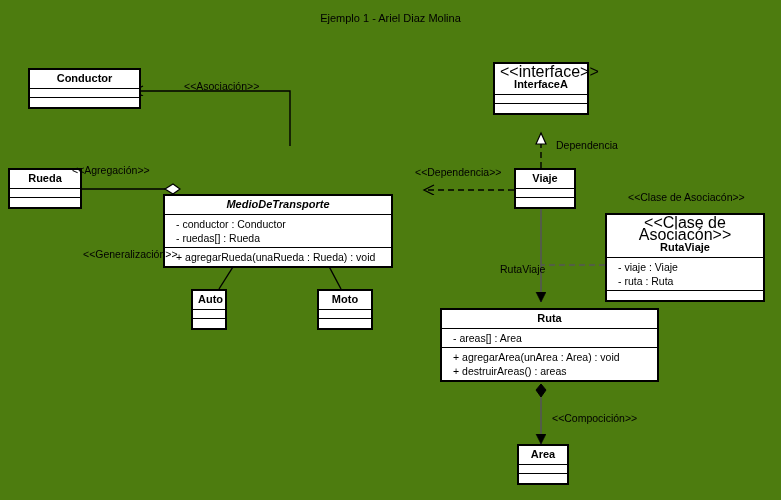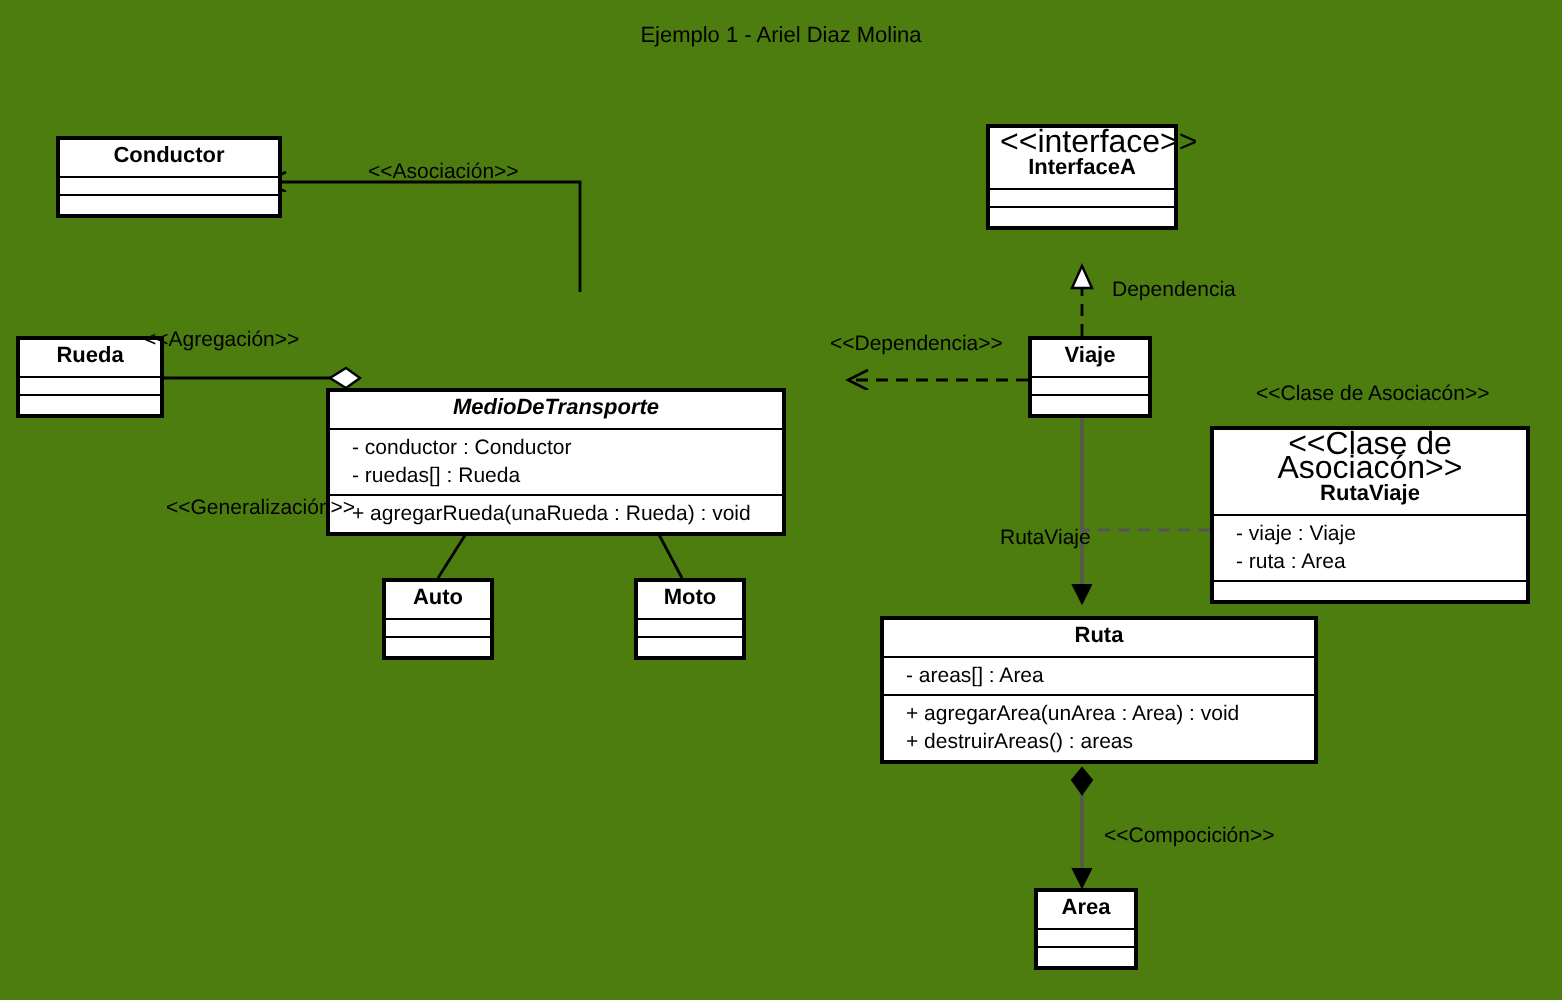--- a/index.html
+++ b/index.html
@@ -185,21 +185,21 @@
     <div class="sect hdr abstract">MedioDeTransporte</div>
     <div class="sect">
       <div class="member">- conductor : Conductor</div>
       <div class="member">- ruedas[] : Rueda</div>
     </div>
     <div class="sect">
       <div class="member">+ agregarRueda(unaRueda : Rueda) : void</div>
     </div>
   </div>
 
-  <div class="umlbox" style="left:191px; top:289px; width:56px;">
+  <div class="umlbox" style="left:191px; top:289px; width:36px;">
     <div class="sect hdr">Auto</div>
     <div class="sect empty"></div>
     <div class="sect empty"></div>
   </div>
 
   <div class="umlbox" style="left:317px; top:289px; width:56px;">
     <div class="sect hdr">Moto</div>
     <div class="sect empty"></div>
     <div class="sect empty"></div>
   </div>
@@ -219,21 +219,21 @@
     <div class="sect empty"></div>
   </div>
 
   <div class="umlbox" style="left:605px; top:213px; width:160px;">
     <div class="sect hdr">
       <span class="stereo">&lt;&lt;Clase de Asociacón&gt;&gt;</span>
       <span>RutaViaje</span>
     </div>
     <div class="sect">
       <div class="member">- viaje : Viaje</div>
-      <div class="member">- ruta : Area</div>
+      <div class="member">- ruta : Ruta</div>
     </div>
     <div class="sect empty"></div>
   </div>
 
   <div class="umlbox" style="left:440px; top:308px; width:219px;">
     <div class="sect hdr">Ruta</div>
     <div class="sect">
       <div class="member">- areas[] : Area</div>
     </div>
     <div class="sect">

